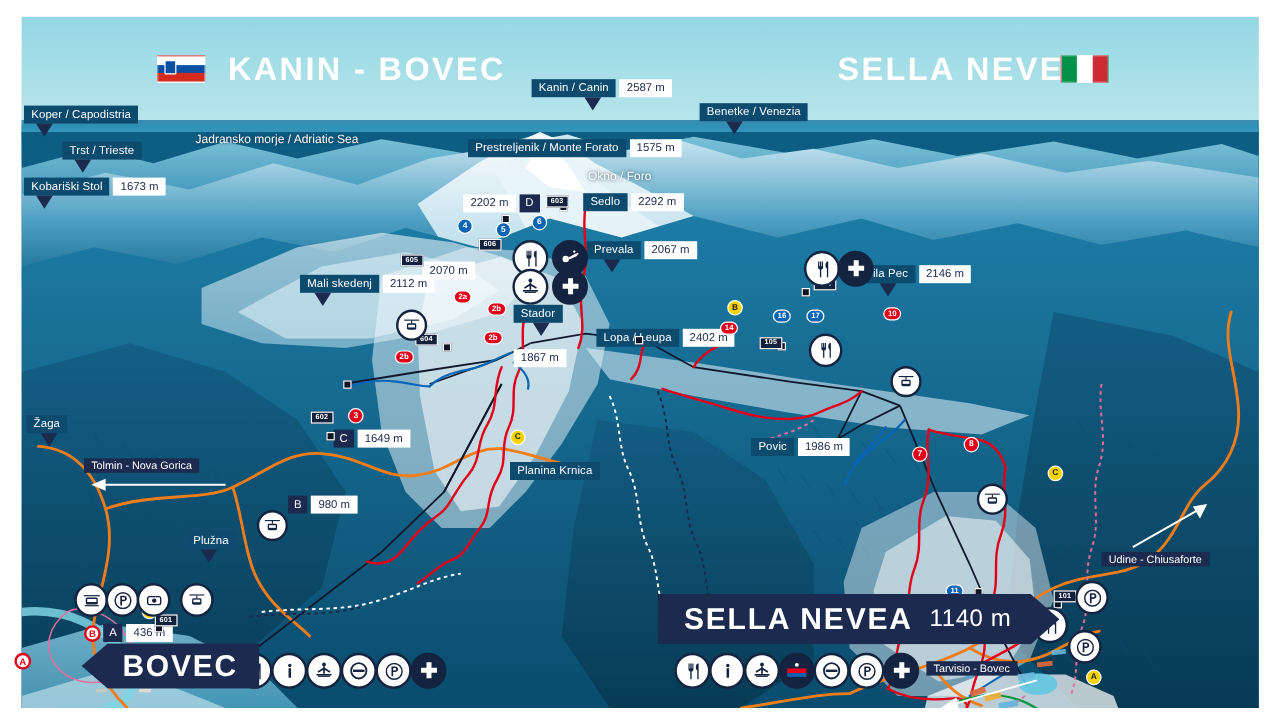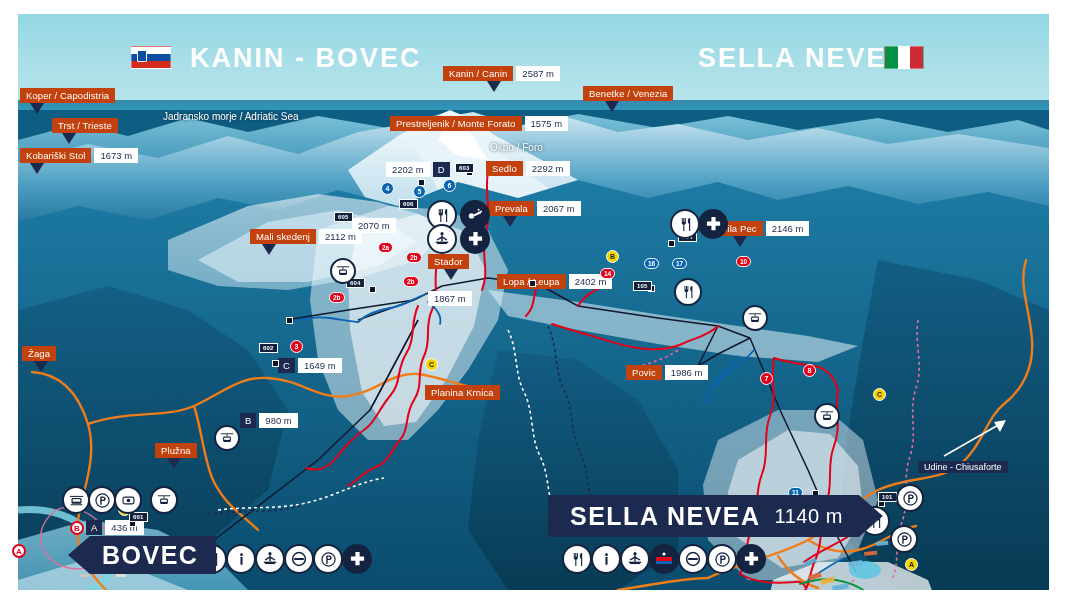--- a/index.html
+++ b/index.html
@@ -18,21 +18,21 @@
         background:linear-gradient(to bottom,#1f7ba3,#2d8fb4);opacity:.85;}
 
   
   .terrain{position:absolute;left:18px;top:110px;width:1031px;height:480px;overflow:hidden;
            background:#0e5e84;}
   .terrain svg{position:absolute;left:0;top:0;}
 
   
   .flaglbl{position:absolute;display:flex;align-items:stretch;height:15px;
            font-size:9.5px;line-height:15px;white-space:nowrap;z-index:40;}
-  .flaglbl .nm{background:#c2410c;color:#fff;padding:0 6px;letter-spacing:.1px;}
+  .flaglbl .nm{background:#0c4a6e;color:#fff;padding:0 6px;letter-spacing:.1px;}
   .flaglbl .alt{background:#ffffff;color:#1b2a4e;padding:0 6px;margin-left:3px;}
   .flaglbl .tail{position:absolute;left:10px;top:15px;width:0;height:0;
                  border-left:7px solid transparent;border-right:7px solid transparent;
                  border-top:11px solid #1b2a4e;}
   .flaglbl .ltr{background:#1b2a4e;color:#fff;padding:0 5px;margin-right:3px;}
 
   
   .plainlbl{position:absolute;color:#ffffff;font-size:10px;white-space:nowrap;z-index:40;
             text-shadow:0 0 3px rgba(8,40,60,.9);}
 
@@ -405,29 +405,43 @@
 
   <div class="flaglbl notail" style="left:352px;top:218px;">
     <span class="alt" style="margin-left:0;">2070 m</span>
 
   </div>
   <div class="flaglbl notail" style="left:384px;top:291px;padding-left:44px;">
     <span class="alt" style="margin-left:0;">1867 m</span>
 
   </div>
 
+  <div class="dirlbl" style="left:70px;top:378px;">
+    <span class="cap">Tolmin - Nova Gorica</span>
+    <svg width="120" height="16" style="display:block;">
+      <line x1="118" y1="8" x2="16" y2="8" stroke="#fff" stroke-width="1.6"></line>
+      <polygon points="6,8 18,3 18,13" fill="#fff"></polygon>
+    </svg>
+  </div>
 
   <div class="dirlbl" style="left:918px;top:456px;">
     <span class="cap">Udine - Chiusaforte</span>
   </div>
   <svg class="wline" style="left:940px;top:418px;" width="70" height="42">
     <line x1="4" y1="38" x2="60" y2="6" stroke="#fff" stroke-width="1.6"></line>
     <polygon points="66,2 54,4 60,14" fill="#fff"></polygon>
   </svg>
 
+  <div class="dirlbl" style="left:772px;top:547px;">
+    <span class="cap">Tarvisio - Bovec</span>
+    <svg width="100" height="28" style="display:block;">
+      <line x1="92" y1="2" x2="22" y2="22" stroke="#fff" stroke-width="1.6"></line>
+      <polygon points="12,25 25,16 27,27" fill="#fff"></polygon>
+    </svg>
+  </div>
 
   <div class="banner left-arrow" style="left:68px;top:536px;">
     <span class="bn">BOVEC</span>
   </div>
 
   <div class="banner right-arrow" style="left:548px;top:495px;">
     <span class="bn">SELLA NEVEA</span>
     <span class="bh">1140 m</span>
   </div>
 

